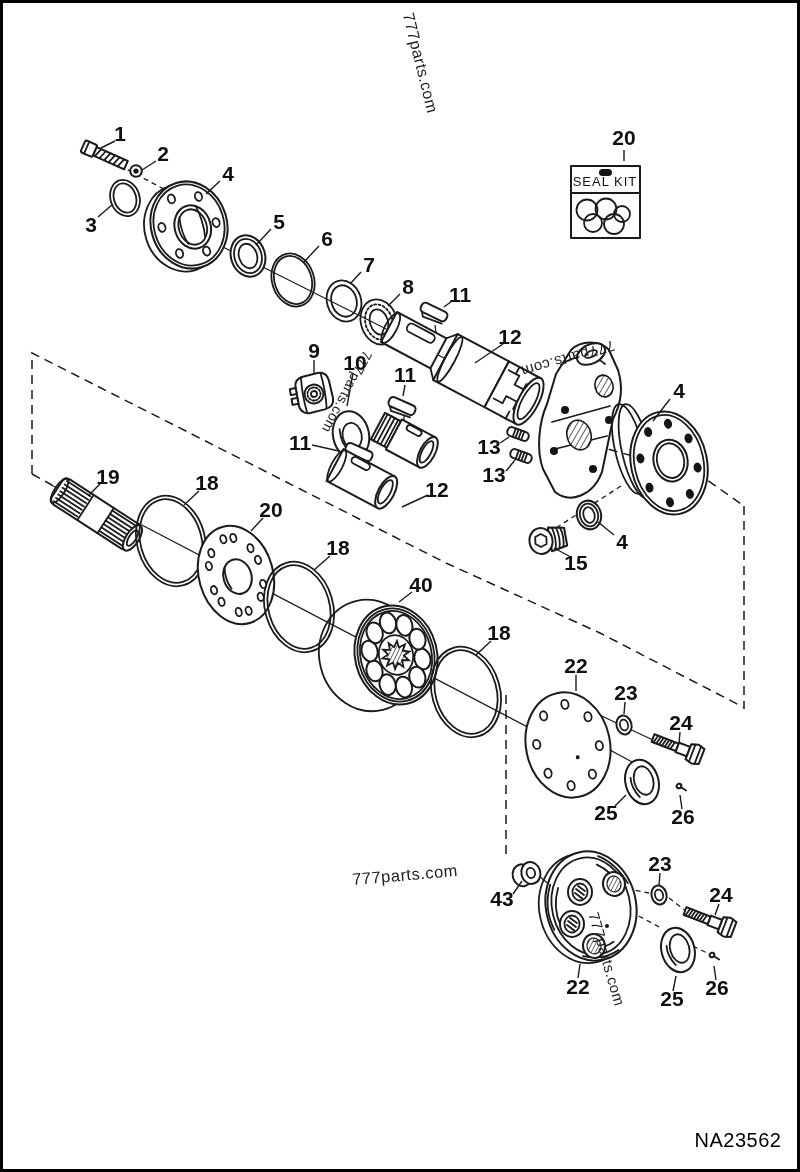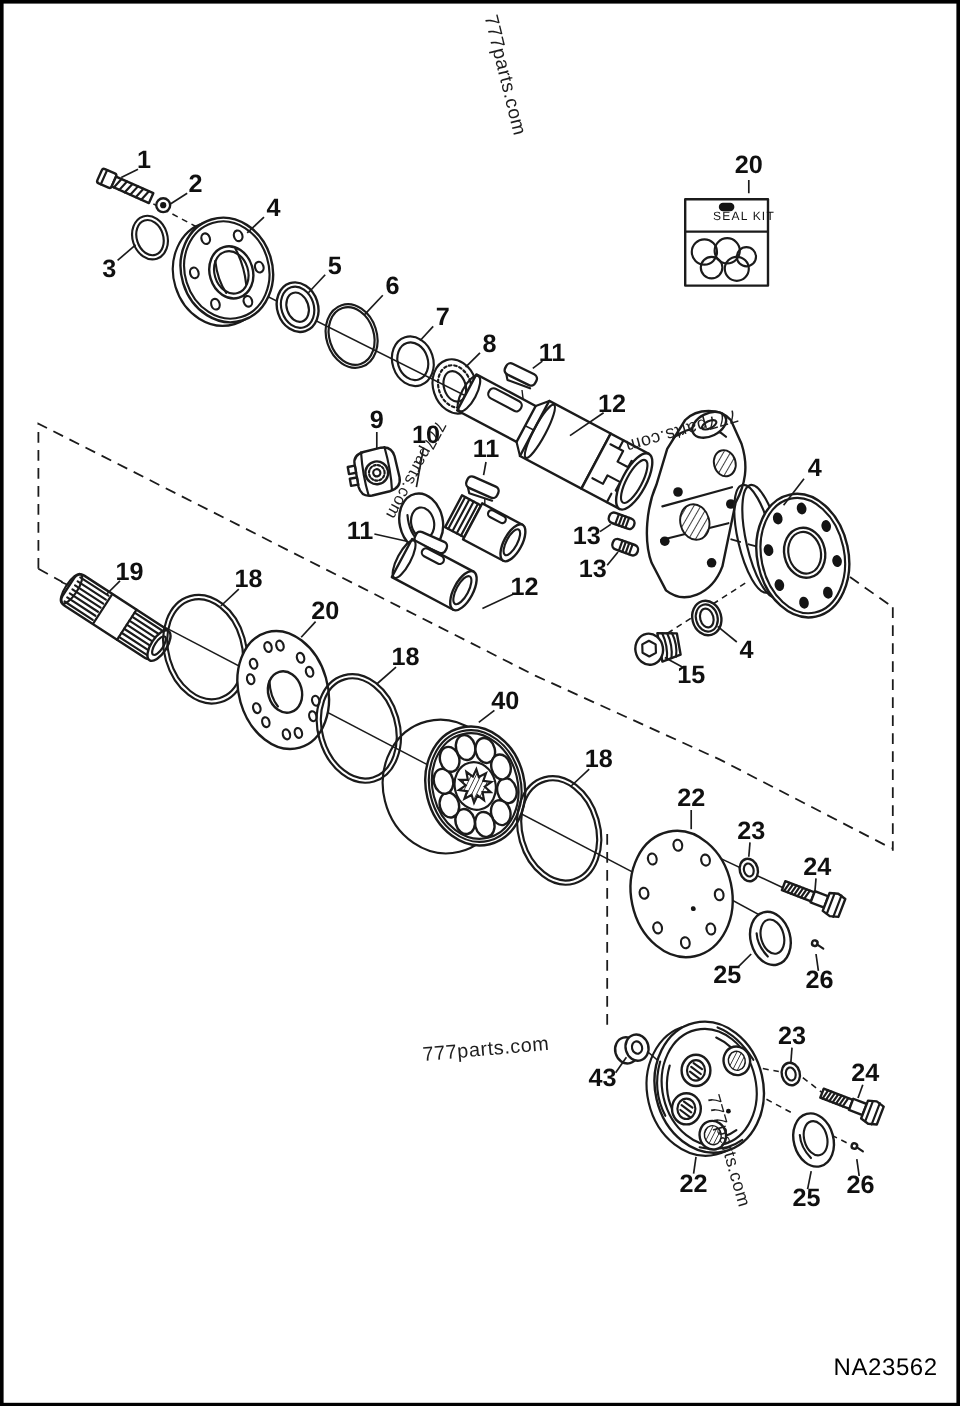--- a/index.html
+++ b/index.html
@@ -8,21 +8,21 @@
   .page svg{position:absolute;left:0;top:0;}
   .s{stroke:#1b1b1b;fill:none;stroke-width:1.8;stroke-linecap:round;stroke-linejoin:round;}
   .sf{stroke:#1b1b1b;fill:#fff;stroke-width:2;stroke-linecap:round;stroke-linejoin:round;}
   .k{fill:#141414;stroke:none;}
   .lead{stroke:#1b1b1b;stroke-width:1.4;}
   .cl{stroke:#1b1b1b;stroke-width:1.2;}
   .dash{stroke:#1b1b1b;stroke-width:1.5;fill:none;stroke-dasharray:9 6;}
   .dash2{stroke:#1b1b1b;stroke-width:1.3;fill:none;stroke-dasharray:5 4;}
   .co{position:absolute;font-weight:700;font-size:21px;color:#101010;transform:translate(-50%,-50%);white-space:nowrap;}
   .wm{position:absolute;font-size:15px;color:#1e1e1e;letter-spacing:.5px;white-space:nowrap;}
-  .sealtxt{position:absolute;font-size:10px;letter-spacing:1px;color:#111;transform:translate(-50%,-50%);margin-left:15px;}
+  .sealtxt{position:absolute;font-size:13px;letter-spacing:1px;color:#111;transform:translate(-50%,-50%);}
   .code{position:absolute;font-size:20px;color:#000;letter-spacing:.5px;transform:translate(-50%,-50%);}
 </style>
 </head>
 <body>
 
 <div class="page">
 
 <svg width="800" height="1172" viewBox="0 0 800 1172">
 <defs>
   <pattern id="ht" width="5" height="5" patternUnits="userSpaceOnUse" patternTransform="rotate(45)">

